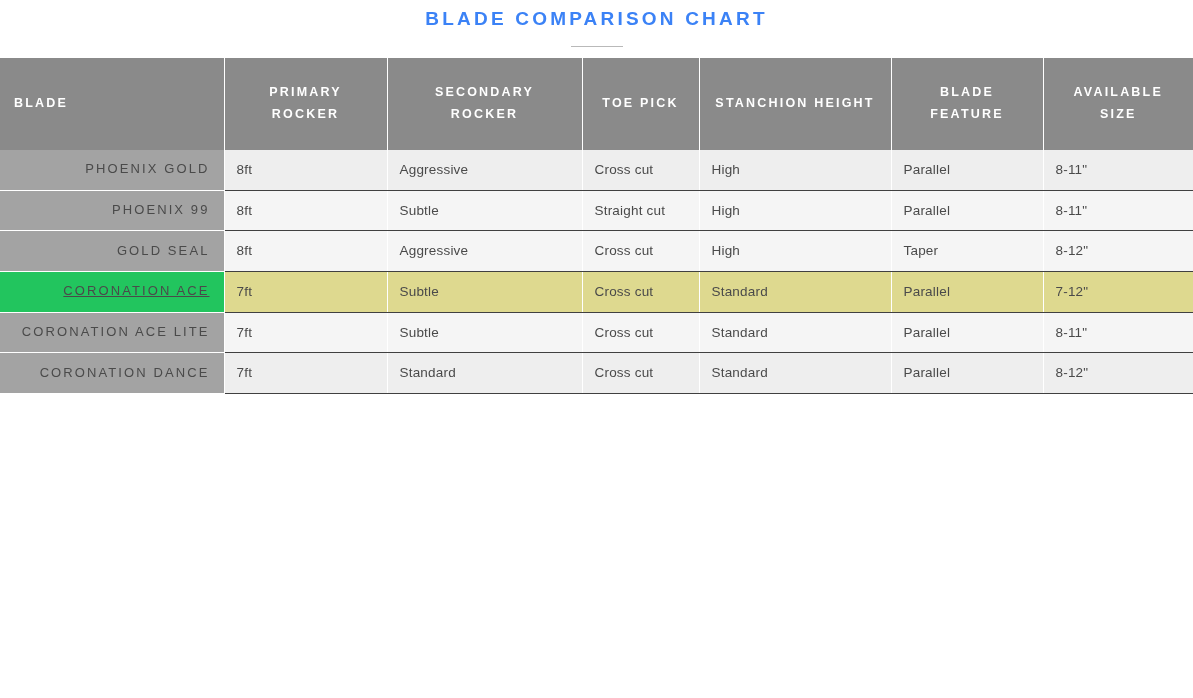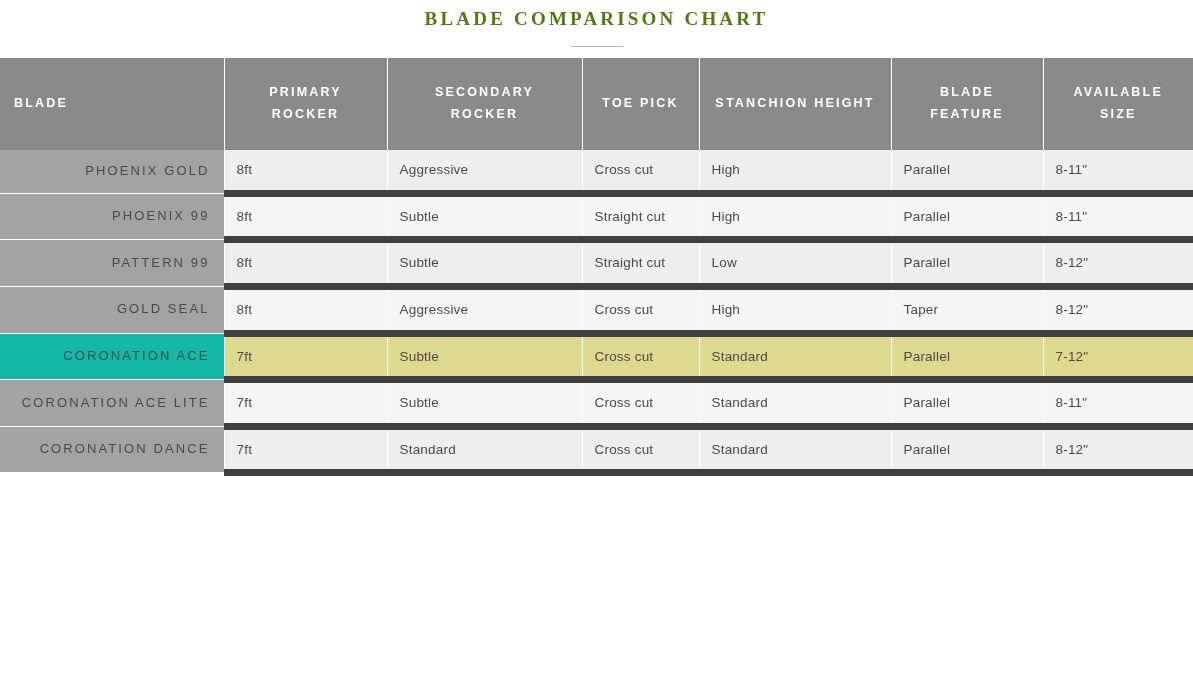--- a/index.html
+++ b/index.html
@@ -15,25 +15,25 @@
     overflow: hidden;
     background: #ffffff;
   }
   .title-wrap {
     text-align: center;
     padding-top: 8px;
   }
   .chart-title {
     font-size: 19px;
     letter-spacing: 3.2px;
-    color: #4d7c0f;
+    color: #3b82f6;
     font-weight: bold;
     margin: 0;
     padding: 0 0 2px 0;
-    font-family: Liberation Serif, serif;
+    font-family: Liberation Sans, sans-serif;
   }
   .title-rule {
     width: 52px;
     height: 1px;
     background: #b9b9b9;
     margin: 14px auto 0 auto;
   }
   table.blade-table {
     border-collapse: collapse;
     width: 1193px;
@@ -71,30 +71,30 @@
     vertical-align: middle;
     border-bottom: 1px solid #ffffff;
     border-right: 1px solid #ffffff;
     line-height: 1.75;
   }
   td.data-cell {
     color: #4a4a4a;
     font-size: 13.5px;
     padding: 8px 12px;
     vertical-align: middle;
-    border-bottom: 7px solid #404040;
+    border-bottom: 1px solid #404040;
     border-right: 1px solid #ffffff;
     line-height: 1.75;
     letter-spacing: 0.2px;
   }
   td.data-cell:last-child { border-right: none; }
   tr.row-odd td.data-cell { background: #eeeeee; }
   tr.row-even td.data-cell { background: #f5f5f5; }
   tr.row-highlight td.data-cell { background: #ded98f; }
-  tr.row-highlight td.name-cell { background: #14b8a6; }
+  tr.row-highlight td.name-cell { background: #22c55e; text-decoration: underline; }
   .w-blade { width: 224px; }
   .w-primary { width: 163px; }
   .w-secondary { width: 195px; }
   .w-toepick { width: 117px; }
   .w-stanchion { width: 192px; }
   .w-feature { width: 152px; }
   .w-size { width: 150px; }
 </style>
 </head>
 <body>
@@ -139,29 +139,20 @@
         </tr>
         <tr class="row-even">
           <td class="name-cell">PHOENIX 99</td>
           <td class="data-cell">8ft</td>
           <td class="data-cell">Subtle</td>
           <td class="data-cell">Straight cut</td>
           <td class="data-cell">High</td>
           <td class="data-cell">Parallel</td>
           <td class="data-cell">8-11"</td>
         </tr>
-        <tr class="row-odd">
-          <td class="name-cell">PATTERN 99</td>
-          <td class="data-cell">8ft</td>
-          <td class="data-cell">Subtle</td>
-          <td class="data-cell">Straight cut</td>
-          <td class="data-cell">Low</td>
-          <td class="data-cell">Parallel</td>
-          <td class="data-cell">8-12"</td>
-        </tr>
         <tr class="row-even">
           <td class="name-cell">GOLD SEAL</td>
           <td class="data-cell">8ft</td>
           <td class="data-cell">Aggressive</td>
           <td class="data-cell">Cross cut</td>
           <td class="data-cell">High</td>
           <td class="data-cell">Taper</td>
           <td class="data-cell">8-12"</td>
         </tr>
         <tr class="row-highlight">

